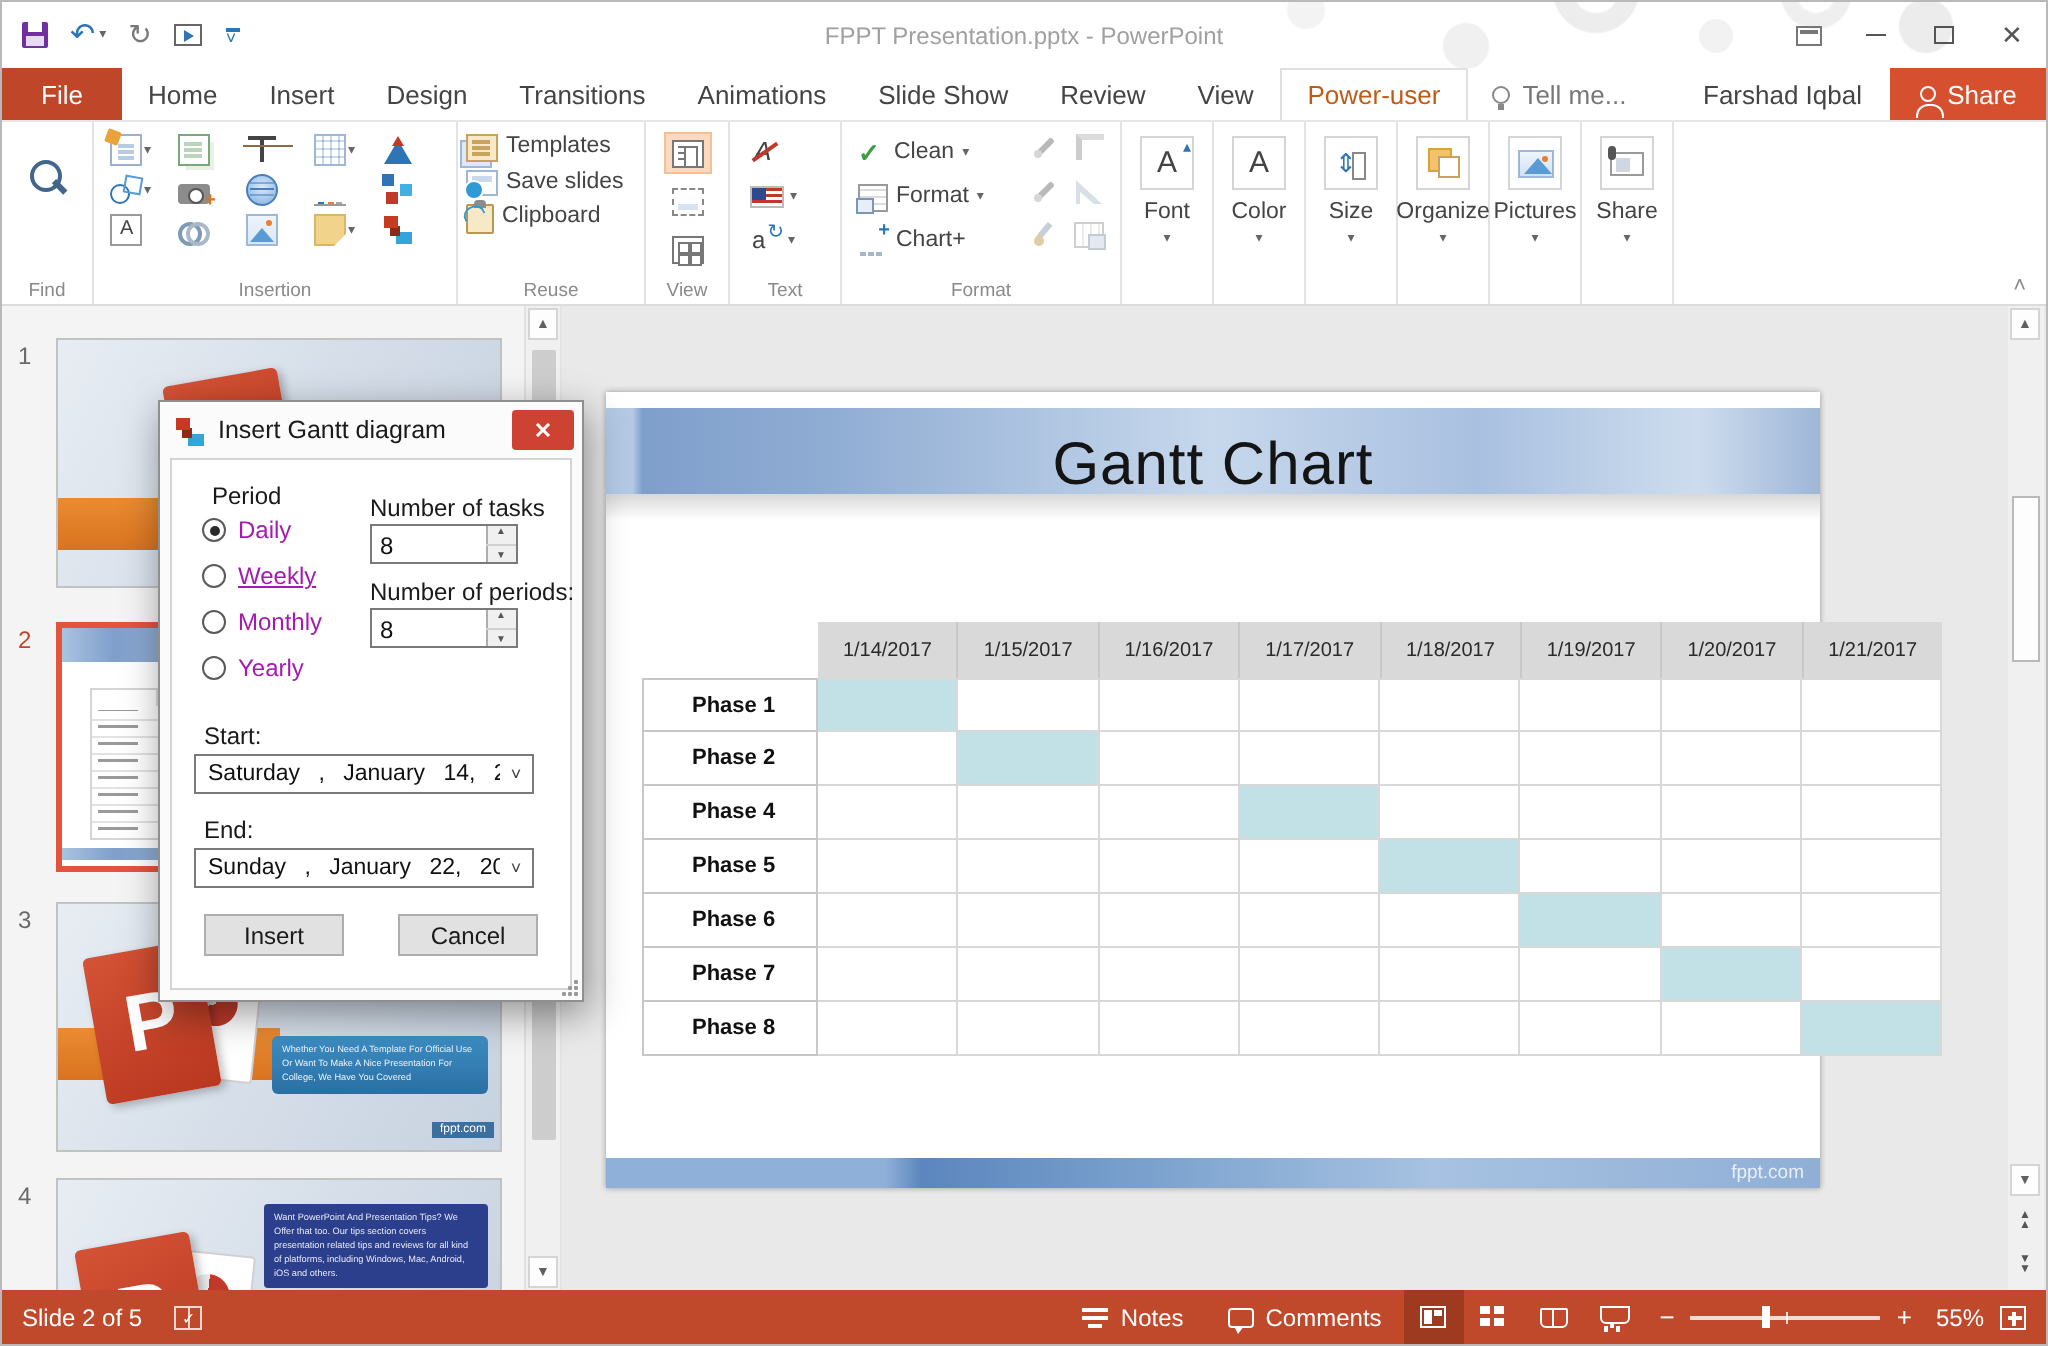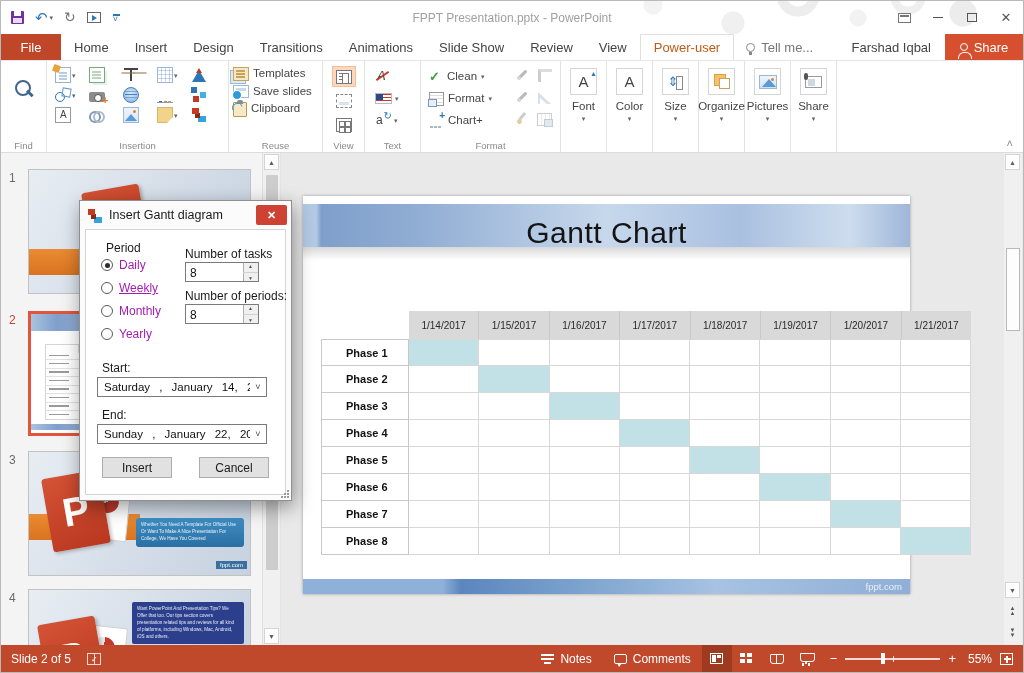--- a/index.html
+++ b/index.html
@@ -653,31 +653,20 @@
               <div class="g-cell"></div>
               <div class="g-cell filled" style="background: rgb(194, 225, 230);"></div>
               <div class="g-cell"></div>
               <div class="g-cell"></div>
               <div class="g-cell"></div>
               <div class="g-cell"></div>
               <div class="g-cell"></div>
               <div class="g-cell"></div>
             </div>
             <div class="g-row rn">
-              <div class="g-label">Phase 3</div>
-              <div class="g-cell"></div>
-              <div class="g-cell"></div>
-              <div class="g-cell filled" style="background: rgb(194, 225, 230);"></div>
-              <div class="g-cell"></div>
-              <div class="g-cell"></div>
-              <div class="g-cell"></div>
-              <div class="g-cell"></div>
-              <div class="g-cell"></div>
-            </div>
-            <div class="g-row rn">
               <div class="g-label">Phase 4</div>
               <div class="g-cell"></div>
               <div class="g-cell"></div>
               <div class="g-cell"></div>
               <div class="g-cell filled" style="background: rgb(194, 225, 230);"></div>
               <div class="g-cell"></div>
               <div class="g-cell"></div>
               <div class="g-cell"></div>
               <div class="g-cell"></div>
             </div>

